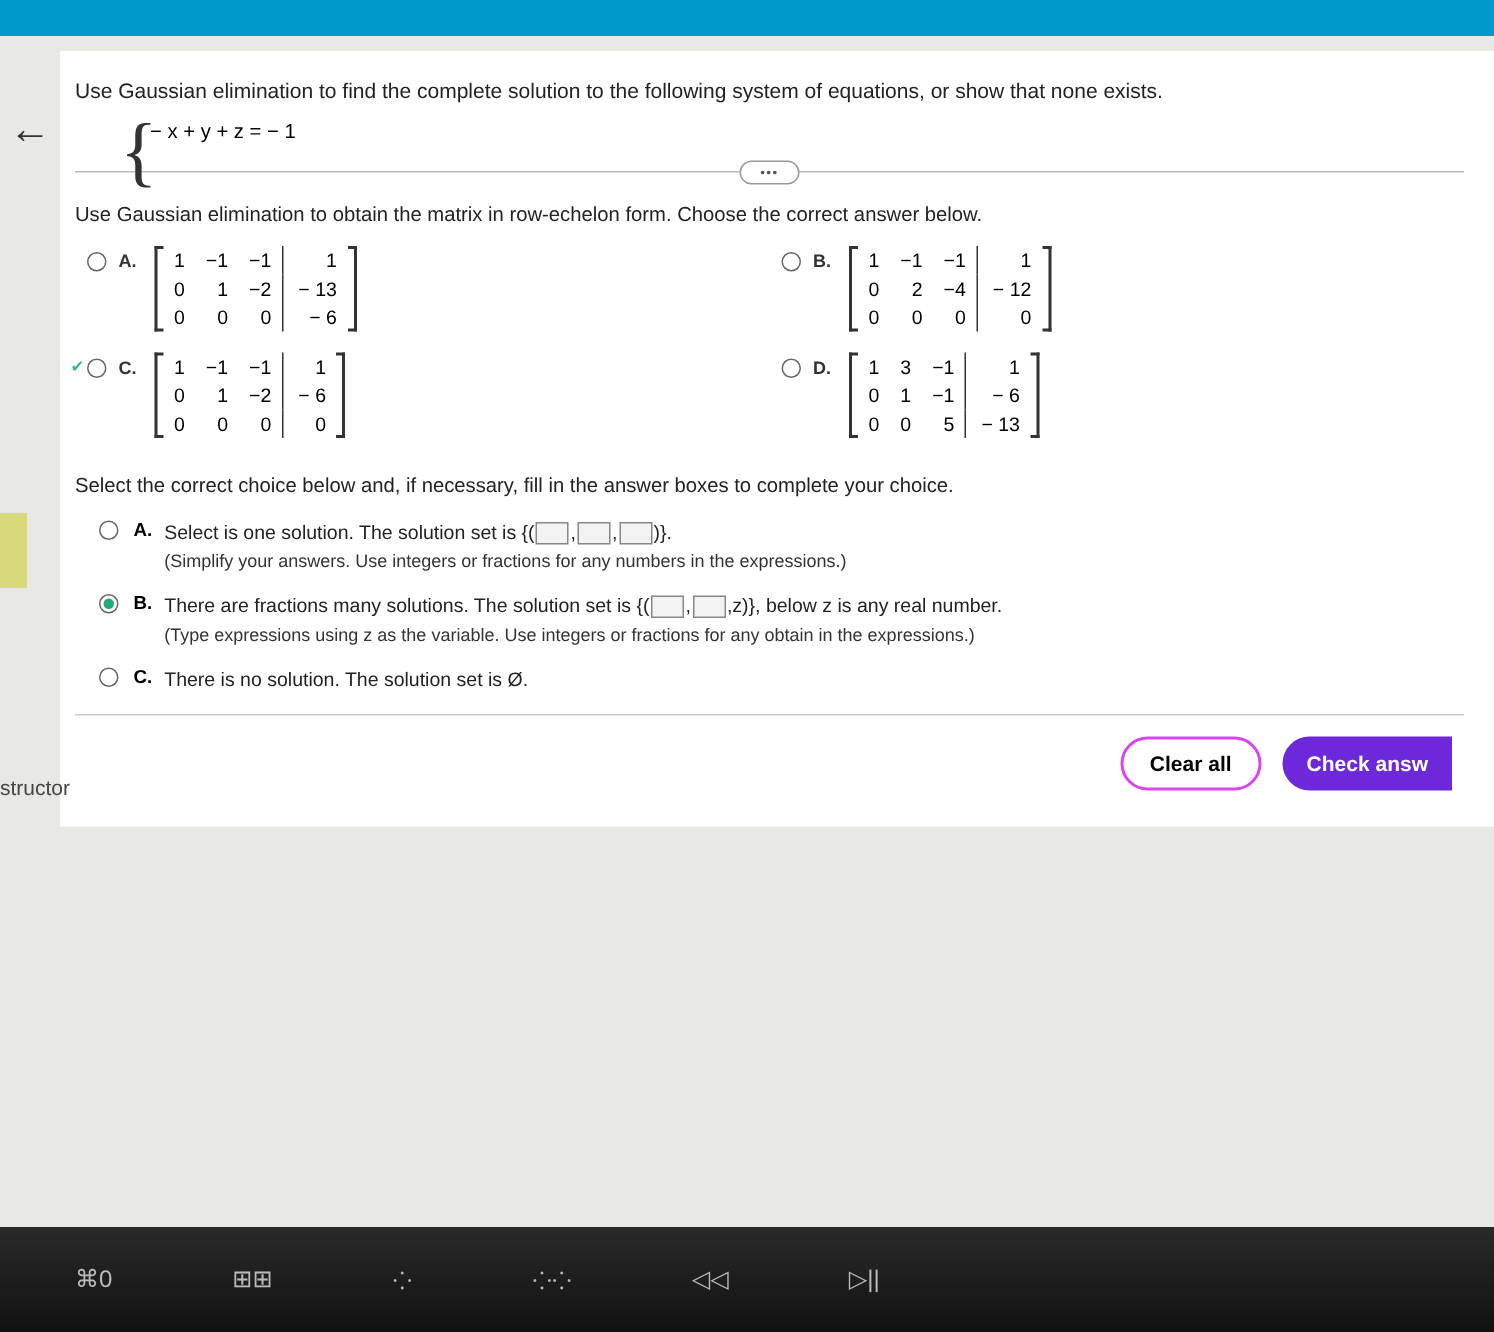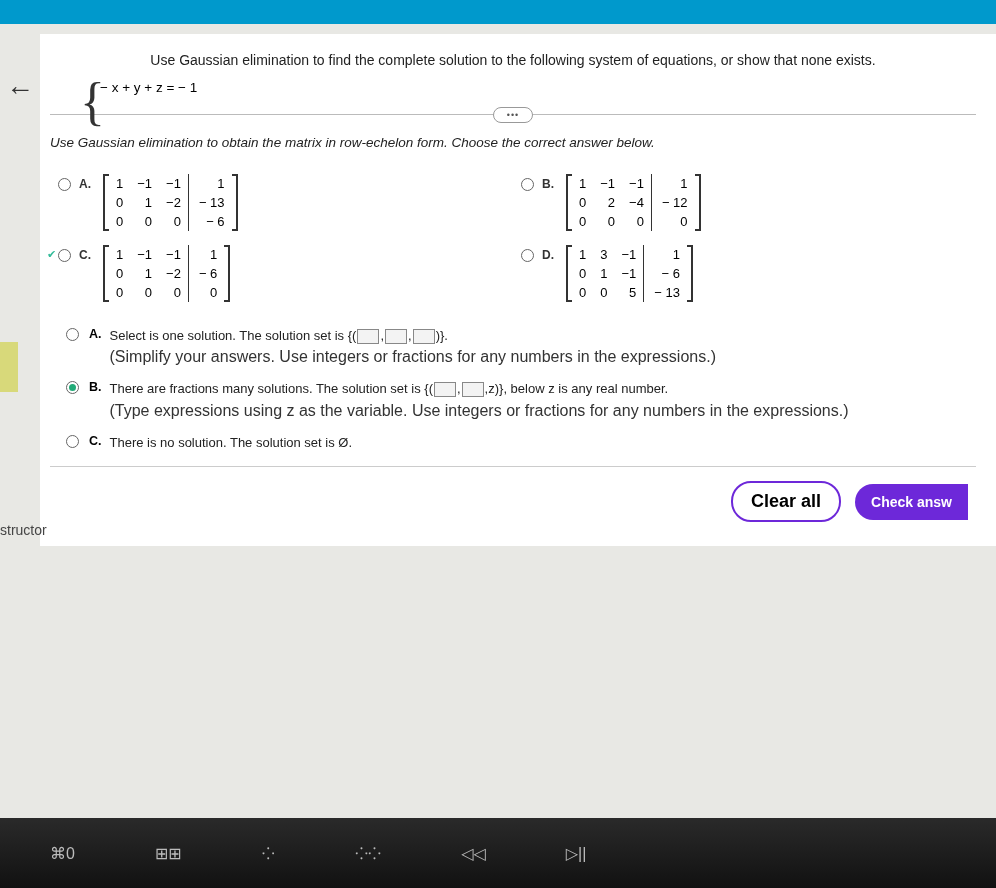--- a/index.html
+++ b/index.html
@@ -28,21 +28,20 @@
     left: 6px;
     top: 70px;
     font-size: 28px;
     color: #333;
     font-weight: bold;
   }
   .prompt {
     font-size: 14px;
     color: #222;
     margin-bottom: 10px;
-    text-align: center;
   }
   .equations {
     margin-left: 36px;
     font-size: 13.5px;
     line-height: 1.45;
     position: relative;
     padding-left: 14px;
   }
   .brace {
     position: absolute;
@@ -68,22 +67,21 @@
     display: flex;
     align-items: center;
     justify-content: center;
     font-size: 9px;
     color: #555;
     letter-spacing: 1px;
   }
   .sub-prompt {
     font-size: 13.5px;
     color: #222;
-    margin: 12px 0 24px 0;
-    font-style: italic;
+    margin: 12px 0 14px 0;
   }
   .options-grid {
     display: flex;
     flex-wrap: wrap;
   }
   .option {
     width: 50%;
     display: flex;
     align-items: flex-start;
     margin-bottom: 14px;
@@ -143,21 +141,21 @@
     font-size: 12.5px;
     font-weight: bold;
     margin: 1px 8px 0 4px;
   }
   .choice-text {
     font-size: 13px;
     color: #222;
     line-height: 1.5;
   }
   .choice-text .sub {
-    font-size: 16px;
+    font-size: 12px;
     color: #333;
     text-align: right;
   }
   .blank {
     display: inline-block;
     border: 1px solid #888;
     background: #f3f3f3;
     width: 22px;
     height: 15px;
     vertical-align: middle;
@@ -168,28 +166,28 @@
     align-items: center;
     padding: 14px 8px;
     border-top: 1px solid #ccc;
     margin-top: 14px;
   }
   .instructor-lbl {
     color: #444;
     font-size: 14px;
     position:absolute;
     left:-40px;
-    bottom:8px;
+    bottom:18px;
   }
   .clear-btn {
     margin-left: auto;
-    border: 2px solid #6d28d9;
+    border: 2px solid #d946ef;
     border-radius: 20px;
     padding: 8px 18px;
-    font-size: 18px;
+    font-size: 14px;
     font-weight: bold;
     background: #fff;
     cursor: pointer;
   }
   .check-btn {
     margin-left: 14px;
     border: none;
     border-radius: 20px 0 0 20px;
     padding: 10px 16px;
     font-size: 14px;
@@ -359,36 +357,37 @@
                 <td class="aug-sep">− 13</td>
               </tr>
         </tbody>
           </table>
         <span class="bracket-r"></span>
       </span>
     </div>
 
   </div>
 
+  <div class="select-prompt">Select the correct choice below and, if necessary, fill in the answer boxes to complete your choice.</div>
 
   <div class="choice-row">
     <span class="radio"></span>
     <span class="choice-label">A.</span>
     <span class="choice-text">
       <span>Select is one solution. The solution set is {(</span><span class="blank"></span>,<span class="blank"></span>,<span class="blank"></span><span>)}.</span><br>
       <span class="sub">(Simplify your answers. Use integers or fractions for any numbers in the expressions.)</span>
     </span>
   </div>
 
   <div class="choice-row">
     <span class="radio filled"></span>
     <span class="choice-label">B.</span>
     <span class="choice-text">
       <span>There are fractions many solutions. The solution set is {(</span><span class="blank"></span>,<span class="blank"></span><span>,z)}, below z is any real number.</span><br>
-      <span class="sub">(Type expressions using z as the variable. Use integers or fractions for any numbers in the expressions.)</span>
+      <span class="sub">(Type expressions using z as the variable. Use integers or fractions for any obtain in the expressions.)</span>
     </span>
   </div>
 
   <div class="choice-row">
     <span class="radio"></span>
     <span class="choice-label">C.</span>
     <span class="choice-text">There is no solution. The solution set is Ø.</span>
   </div>
 
   <div class="footer">

